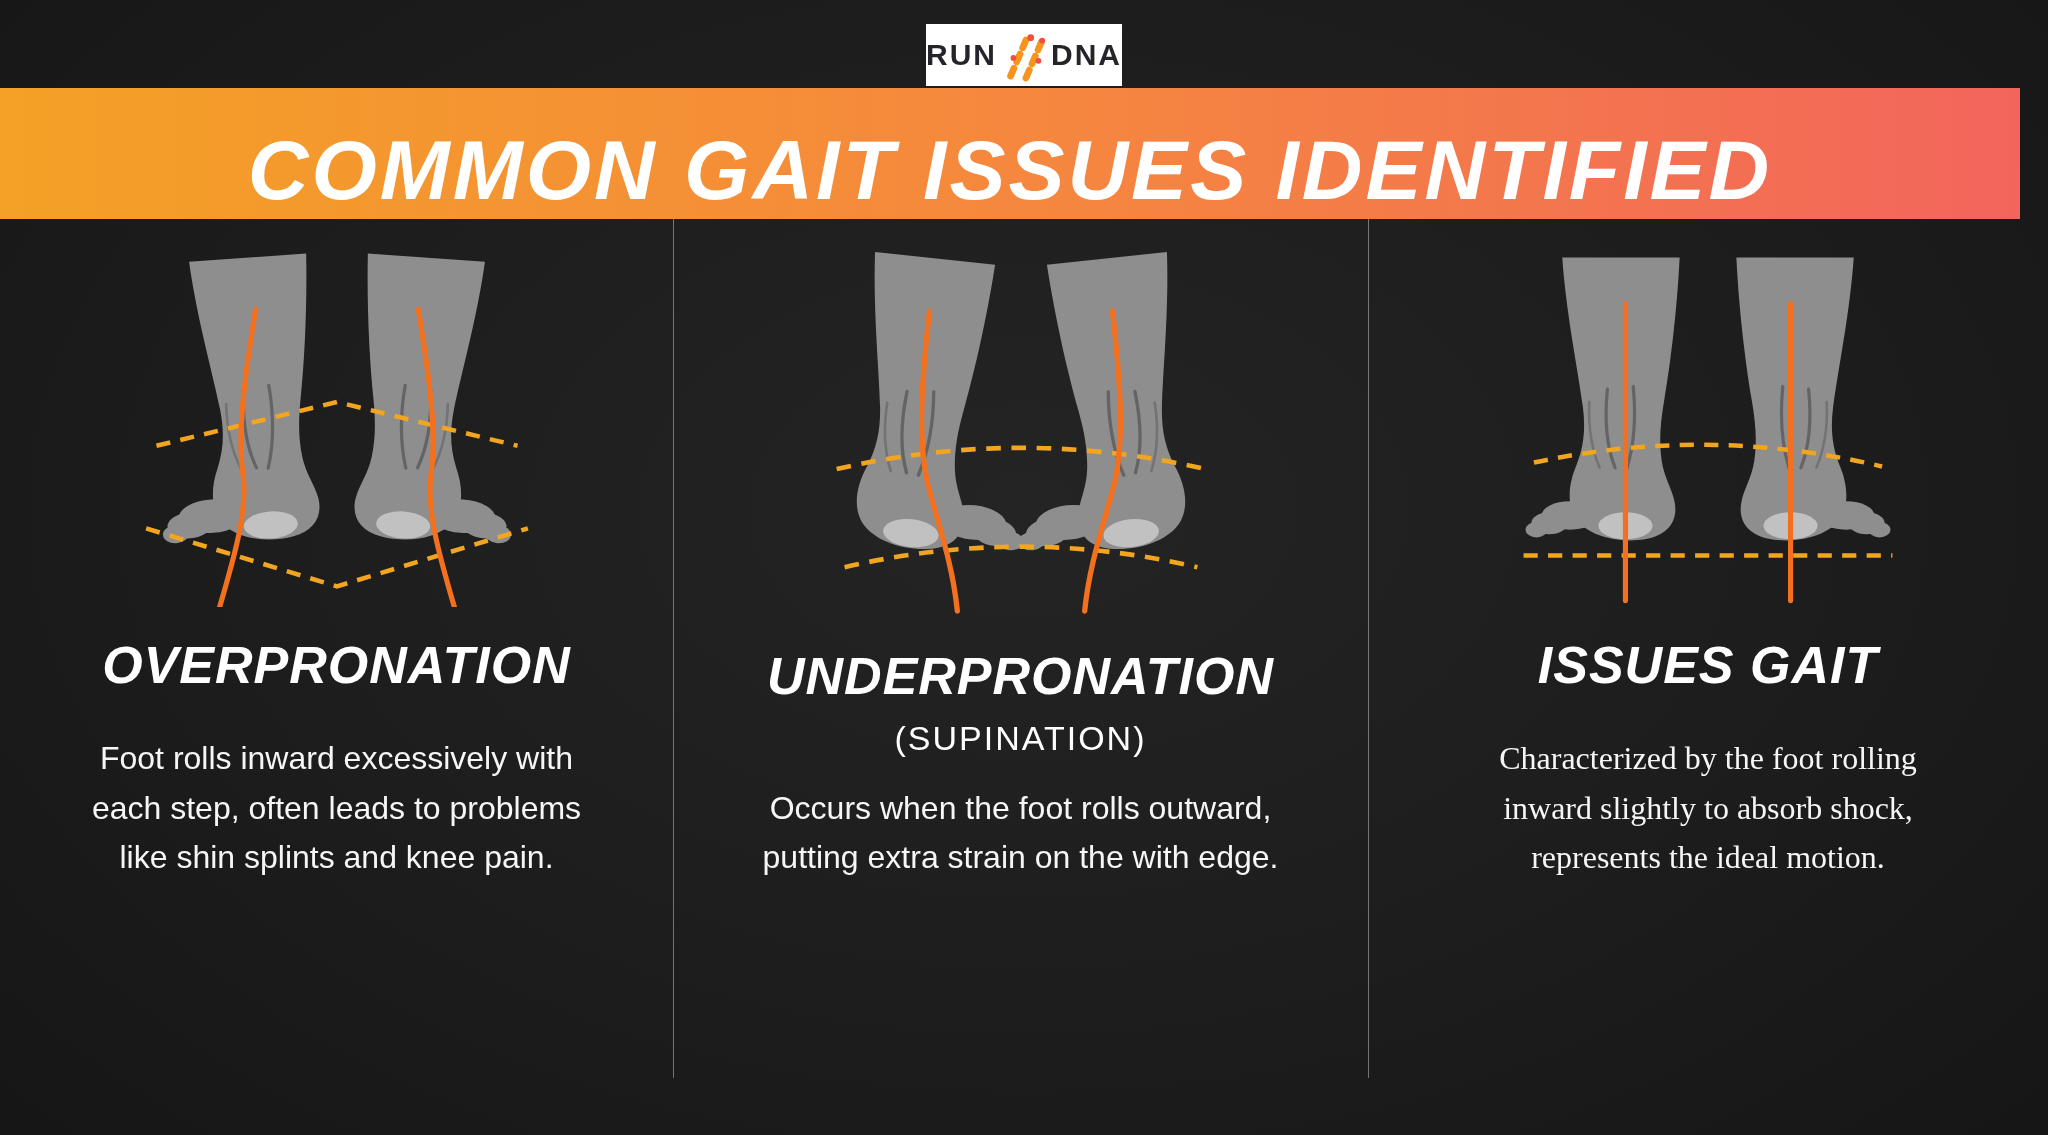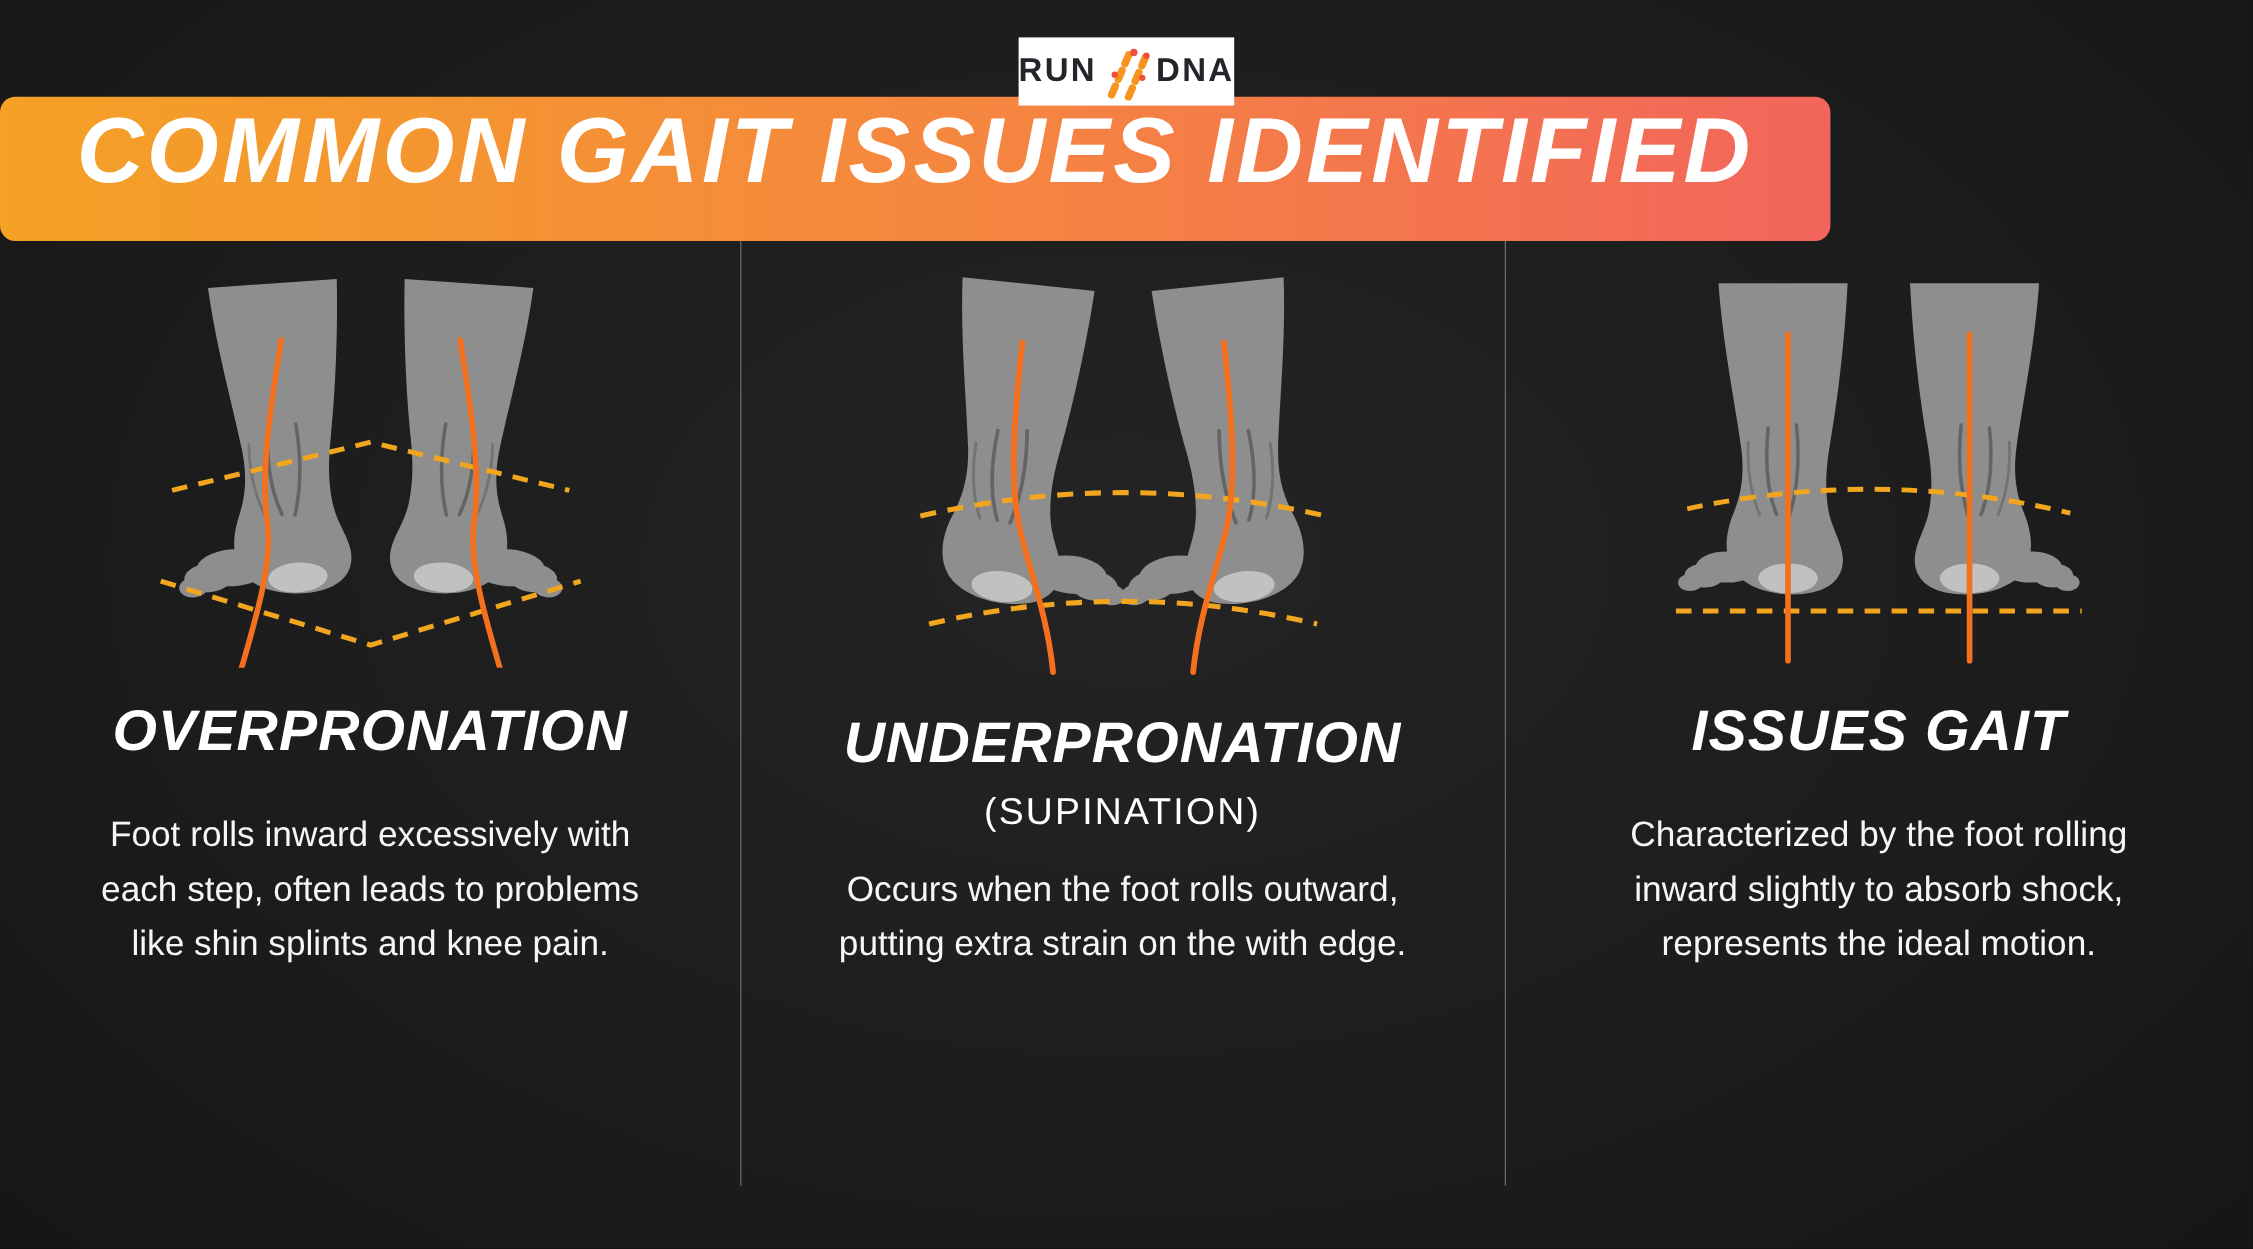--- a/index.html
+++ b/index.html
@@ -3,31 +3,31 @@
 <meta charset="utf-8">
 <style>
   html,body{margin:0;padding:0;background:#101010;}
   .stage{
     position:relative;width:2048px;height:1135px;overflow:hidden;
     background:radial-gradient(ellipse 1400px 900px at 50% 45%, #242424 0%, #1d1d1d 55%, #161616 100%);
     font-family:"Liberation Sans", sans-serif;color:#ffffff;
   }
   
   .logo-box{
-    position:absolute;top:34px;left:50%;transform:translateX(-50%);
+    position:absolute;top:24px;left:50%;transform:translateX(-50%);
     width:196px;height:62px;background:#ffffff;z-index:5;
     display:flex;align-items:center;justify-content:center;gap:2px;
   }
   .logo-text{font-size:30px;font-weight:700;color:#26242b;letter-spacing:2px;line-height:1;}
   .logo-icon{display:block;margin:0 1px;}
   
   .banner{
-    position:absolute;top:88px;left:0;width:1664px;height:131px;
+    position:absolute;top:88px;left:0;width:2020px;height:131px;
     background:linear-gradient(90deg,#F4A126 0%,#F58540 55%,#F2655C 100%);
-    display:flex;align-items:flex-start;justify-content:center;z-index:2;border-radius:14px;
+    display:flex;align-items:flex-end;justify-content:center;z-index:2;
   }
   .banner h1{
     margin:0;font-size:84px;font-weight:700;font-style:italic;
     letter-spacing:3px;color:#ffffff;white-space:nowrap;
   }
   
   .divider{position:absolute;top:219px;height:859px;width:1px;background:rgba(190,190,190,0.55);}
   .divider.d1{left:673px;}
   .divider.d2{left:1368px;}
   
@@ -44,21 +44,21 @@
   .panel h3{
     margin:14px 0 0 0;font-size:34px;font-weight:400;letter-spacing:2px;
     color:#ffffff;text-align:center;
   }
   .panel p{
     margin:40px 0 0 0;font-size:32px;line-height:1.55;color:#f6f6f6;
     text-align:center;font-weight:400;
   }
   .panel.p2 p{margin-top:26px;max-width:550px;}
   .panel.p1 p{max-width:490px;}
-  .panel.p3 p{max-width:470px;}
+  .panel.p3 p{max-width:470px;font-family:Liberation Serif, serif;}
   
   .leg{fill:#8E8E8E;}
   .heel{fill:#C6C6C6;opacity:.92;}
   .tendon{fill:none;stroke:#5d5d5d;stroke-width:5;opacity:.85;stroke-linecap:round;}
   .tendon.t3{stroke-width:4;opacity:.55;}
   .dash{fill:none;stroke:#F2A51F;stroke-width:7;stroke-dasharray:22 16;}
   .gaitline{fill:none;stroke:#F3701F;stroke-width:8;stroke-linecap:round;}
 </style>
 </head>
 <body>

